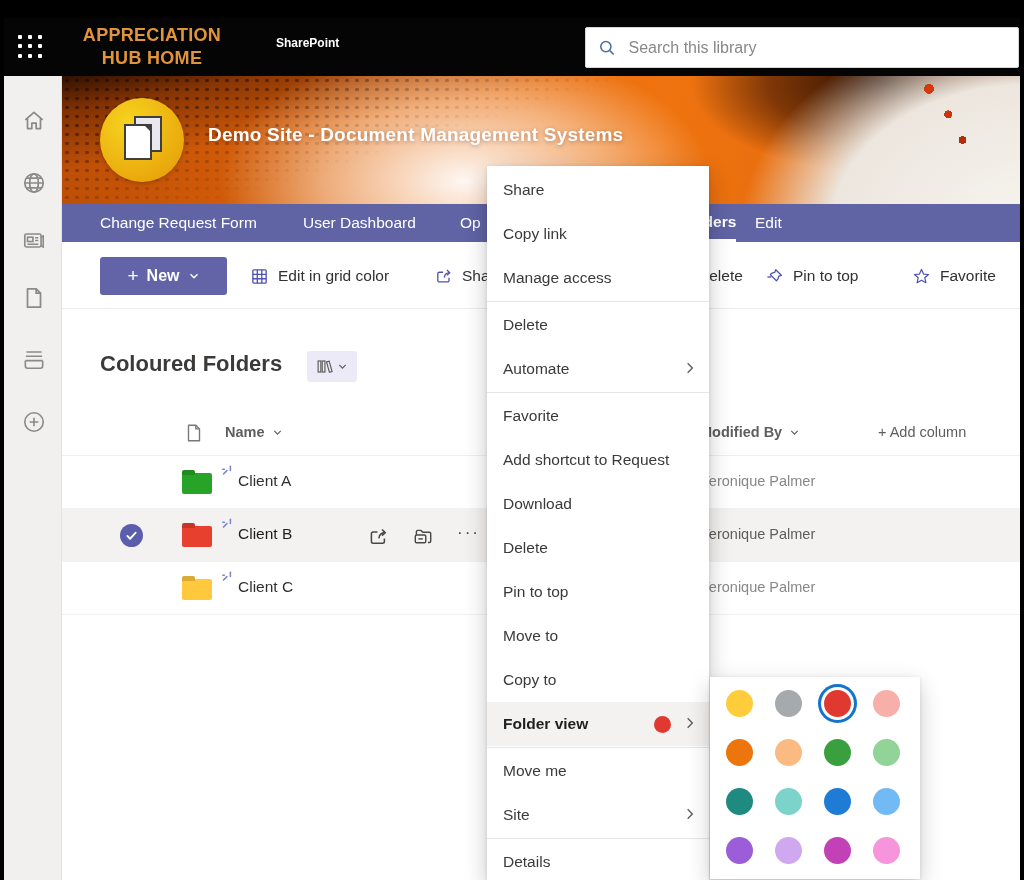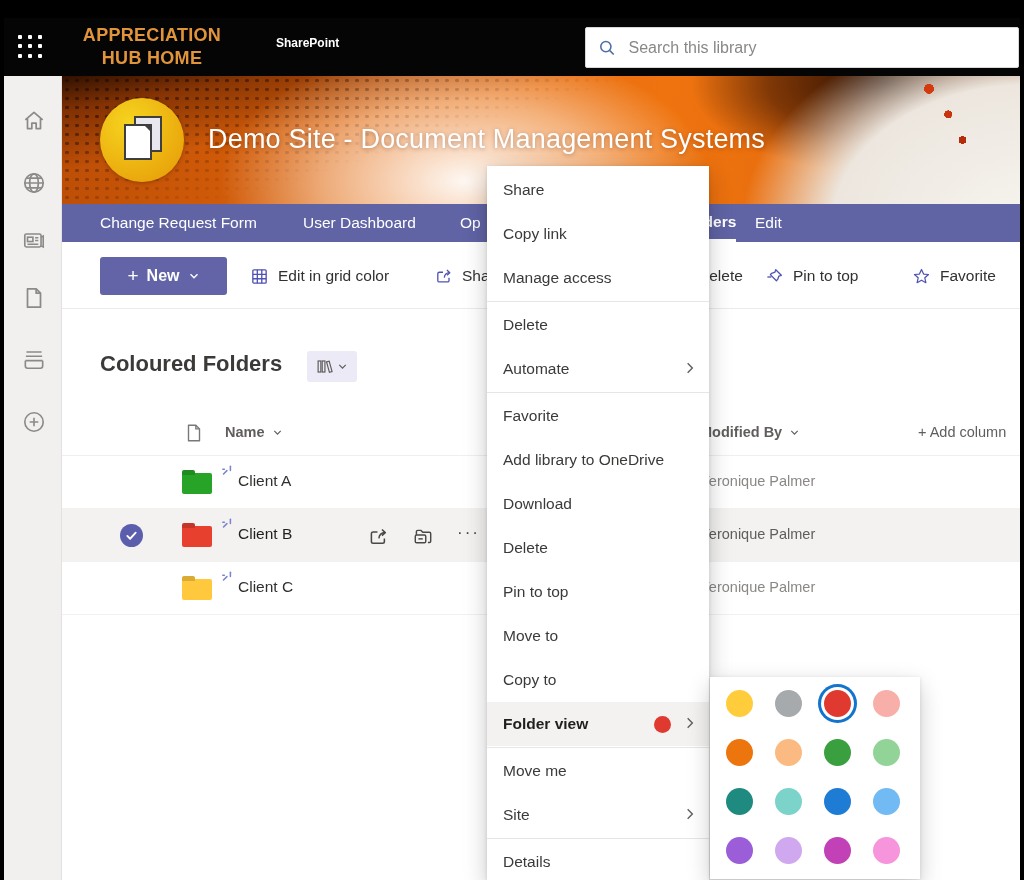--- a/index.html
+++ b/index.html
@@ -37,21 +37,21 @@
     background-image:radial-gradient(rgba(20,5,0,.5) 1.6px, transparent 2.3px);
     background-size:10px 9px;
     -webkit-mask-image:linear-gradient(163deg, #000 12%, transparent 42%);
     mask-image:linear-gradient(163deg, #000 12%, transparent 42%); }
   .site-logo { position:absolute; left:38px; top:22px; width:84px; height:84px; border-radius:50%;
     background:radial-gradient(circle at 35% 30%, #f6d41f, #e9a50b 78%); box-shadow:0 1px 4px rgba(0,0,0,.25); }
   .page-doc { position:absolute; background:#fff; border:2px solid #3f3f3f; width:28px; height:36px; }
   .page-doc.back { left:34px; top:18px; background:#e8e8ee; }
   .page-doc.front { left:24px; top:26px; }
   .page-doc.front::after { content:""; position:absolute; right:-2px; top:-2px; border-style:solid; border-width:0 9px 9px 0; border-color:transparent #3f3f3f transparent transparent; }
-  .site-title { position:absolute; left:146px; top:48px; color:#fff; font-size:27px; font-weight:400; text-shadow:0 1px 4px rgba(80,30,0,.35); letter-spacing:.2px; }
+  .site-title { position:absolute; left:146px; top:48px; color:#fff; font-size:19px; font-weight:700; text-shadow:0 1px 4px rgba(80,30,0,.35); letter-spacing:.2px; }
 
   
   .navbar { position:absolute; left:58px; top:186px; width:958px; height:38px; background:#6063a4; z-index:10; }
   .nav-tab { position:absolute; top:0; height:38px; display:flex; align-items:center; color:#fff; font-size:15.5px; cursor:pointer; white-space:nowrap; }
   .nav-tab.active { font-weight:700; border-bottom:3px solid #fff; }
 
   
   .toolbar { position:absolute; left:58px; top:224px; width:958px; height:67px; background:#fff; border-bottom:1px solid #edebe9; z-index:10; }
   .new-btn { position:absolute; left:38px; top:15px; width:127px; height:38px; background:#6264a7; color:#fff; border:none; border-radius:3px; font-size:16px; font-weight:600; display:flex; align-items:center; justify-content:center; gap:8px; cursor:pointer; font-family:"Liberation Sans", sans-serif; }
   .tb-item { position:absolute; top:20px; height:28px; display:flex; align-items:center; gap:9px; font-size:15.5px; color:#323130; cursor:pointer; white-space:nowrap; }
@@ -75,21 +75,21 @@
   .glimmer { position:absolute; left:159px; top:8px; width:15px; height:15px; }
   .row-name { position:absolute; left:176px; top:16px; font-size:15.5px; color:#323130; cursor:pointer; }
   .row.selected .row-name { font-weight:400; color:#201f1e; }
   .row-actions { position:absolute; left:305px; top:14px; display:flex; gap:23px; align-items:center; color:#4a4846; }
   .row-actions svg { width:22px; height:22px; cursor:pointer; }
   .ellipsis { font-size:17px; letter-spacing:2px; color:#4a4846; cursor:pointer; padding-bottom:7px; }
   .row-modified { position:absolute; left:638px; top:17px; font-size:14.5px; color:#8a8886; white-space:nowrap; }
   .row.selected .row-modified { color:#605e5c; }
   .hdr-modified { left:638px; }
   .hdr-name { left:163px; }
-  .hdr-addcol { left:816px;margin-left:40px; }
+  .hdr-addcol { left:816px; }
 
   
   .ctx-menu { position:absolute; left:483px; top:148px; width:222px; height:714px; background:#fff; z-index:50;
     box-shadow:0 8px 22px rgba(0,0,0,.22), 0 1px 4px rgba(0,0,0,.12); padding-top:2px; }
   .menu-item { height:44px; display:flex; align-items:center; padding:0 16px; font-size:15.5px; color:#3b3a39; cursor:pointer; position:relative; }
   .menu-item.highlighted { background:#f3f2f1; color:#201f1e; font-weight:600; }
   .mi-chevron { position:absolute; right:12px; top:14px; color:#605e5c; }
   .mi-swatch { position:absolute; right:38px; top:14px; width:17px; height:17px; border-radius:50%; }
   .menu-divider { height:1px; background:#e8e6e4; margin:1px 0; }
 
@@ -334,21 +334,21 @@
         <span>Automate</span>
       <svg class="mi-chevron" width="14" height="14" viewBox="0 0 12 12" fill="none" stroke="#605e5c" stroke-width="1.2">
           <path d="M4 2l4 4-4 4"></path>
         </svg>
       </div>
     <div class="menu-divider"></div>
     <div class="menu-item">
         <span>Favorite</span>
       </div>
     <div class="menu-item">
-        <span>Add library to OneDrive</span>
+        <span>Add shortcut to Request</span>
       </div>
     <div class="menu-item">
         <span>Download</span>
       </div>
     <div class="menu-item">
         <span>Delete</span>
       </div>
     <div class="menu-item">
         <span>Pin to top</span>
       </div>

